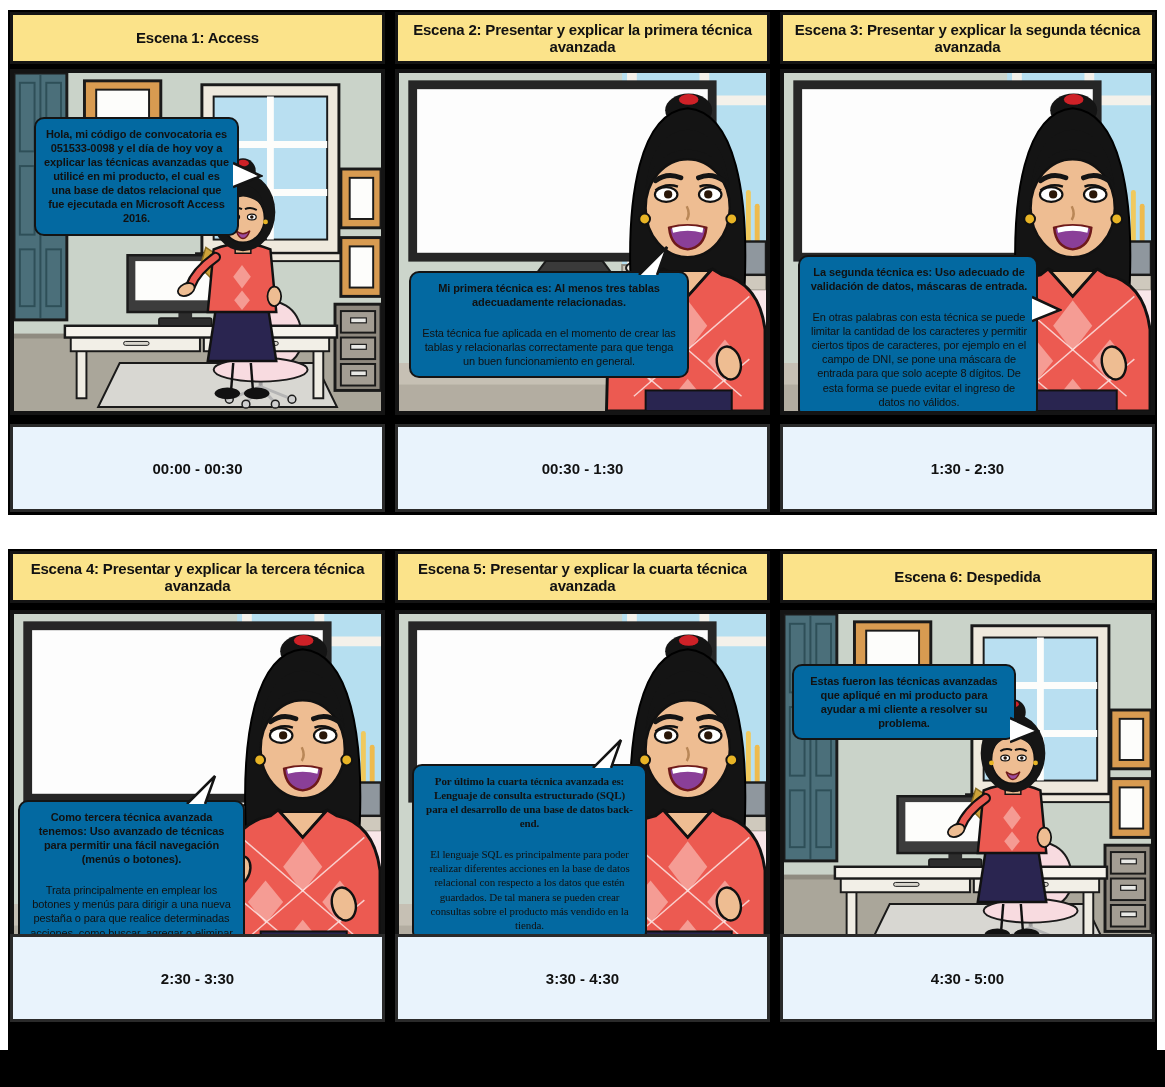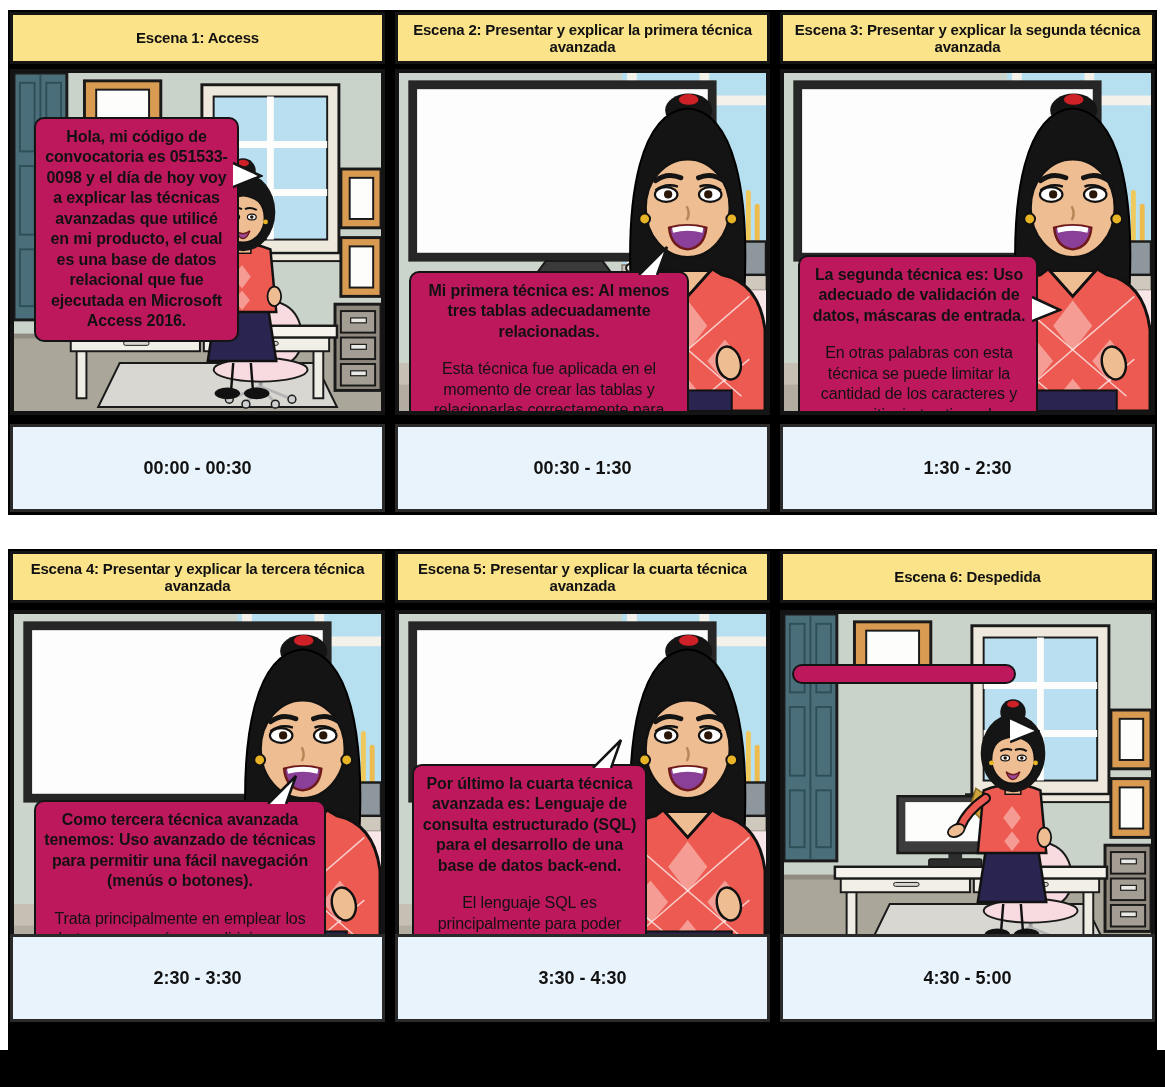--- a/index.html
+++ b/index.html
@@ -18,43 +18,43 @@
   .cell{position:absolute;width:375px;}
   .c1{left:10px}.c2{left:395px}.c3{left:780px}
   .title{top:12px;height:52px;background:#fbe38a;border:3px solid #141414;
          display:flex;align-items:center;justify-content:center;text-align:center;
          font-weight:bold;font-size:15px;line-height:1.15;letter-spacing:-0.2px;padding:0 10px;}
   .t2{top:551px;}
   .image{top:69px;height:346px;border:4px solid #141414;background:#fff;overflow:hidden;}
   .i2{top:610px;}
   .time{top:424px;height:88px;background:#e9f3fc;border:3px solid #2a2a2a;
         display:flex;align-items:center;justify-content:center;
-        font-weight:bold;font-size:18px;}
+        font-weight:bold;font-size:15px;}
   .d2{top:934px;}
 
   .art{position:absolute;left:0;top:0;width:100%;height:100%;display:block;}
 
-  .bubble{position:absolute;background:#be185d;border:2.5px solid #141414;border-radius:10px;
-          padding:8px 8px;text-align:center;font-size:16px;line-height:1.28;letter-spacing:-0.1px;}
+  .bubble{position:absolute;background:#0369a1;border:2.5px solid #141414;border-radius:10px;
+          padding:8px 8px;text-align:center;font-size:11px;line-height:1.28;letter-spacing:-0.1px;}
   .bubble p{margin:0;}
   .bubble .p1{font-weight:bold;}
   .bubble .p2{margin-top:17px;font-weight:normal;}
   .tail{position:absolute;overflow:visible;}
   .tail-r{right:-26px;width:30px;height:28px;}
   .tail-tr{top:-28px;width:40px;height:30px;}
 
   .s1 .bubble{left:20px;top:44px;width:205px;}
   .s1 .tail-r{top:42px;}
   .s2 .bubble{left:10px;top:198px;width:280px;}
   .s2 .tail-tr{right:14px;}
   .s3 .bubble{left:14px;top:182px;width:240px;padding-left:10px;}
   .s3 .tail-r{top:38px;}
-  .s4 .bubble{left:20px;top:186px;width:292px;}
+  .s4 .bubble{left:4px;top:186px;width:227px;}
   .s4 .tail-tr{right:22px;}
-  .s5 .bubble{left:13px;top:150px;width:235px;}
+  .s5 .bubble{left:13px;top:150px;width:235px;font-family:Liberation Serif, serif;}
   .s5 .tail-tr{right:18px;}
   .s6 .bubble{left:8px;top:50px;width:224px;}
   .s6 .tail-r{top:50px;}
 </style>
 </head>
 <body>
 
 <svg width="0" height="0" style="position:absolute" aria-hidden="true">
   <defs>
 
@@ -352,18 +352,19 @@
     <span>Escena 6: Despedida</span>
   </div>
   <div class="cell image i2 c3">
     <svg class="art" viewBox="0 0 375 345" preserveAspectRatio="none">
         <use href="#il-office"></use>
       </svg>
     <div class="bubble">
       <svg class="tail tail-r" viewBox="0 0 30 28">
           <use href="#tail-right"></use>
         </svg>
+      <p class="p1">Estas fueron las técnicas avanzadas que apliqué en mi producto para ayudar a mi cliente a resolver su problema.</p>
     </div>
   </div>
   <div class="cell time d2 c3">
     <span>4:30 - 5:00</span>
   </div>
 </div>
 
 </body></html>

